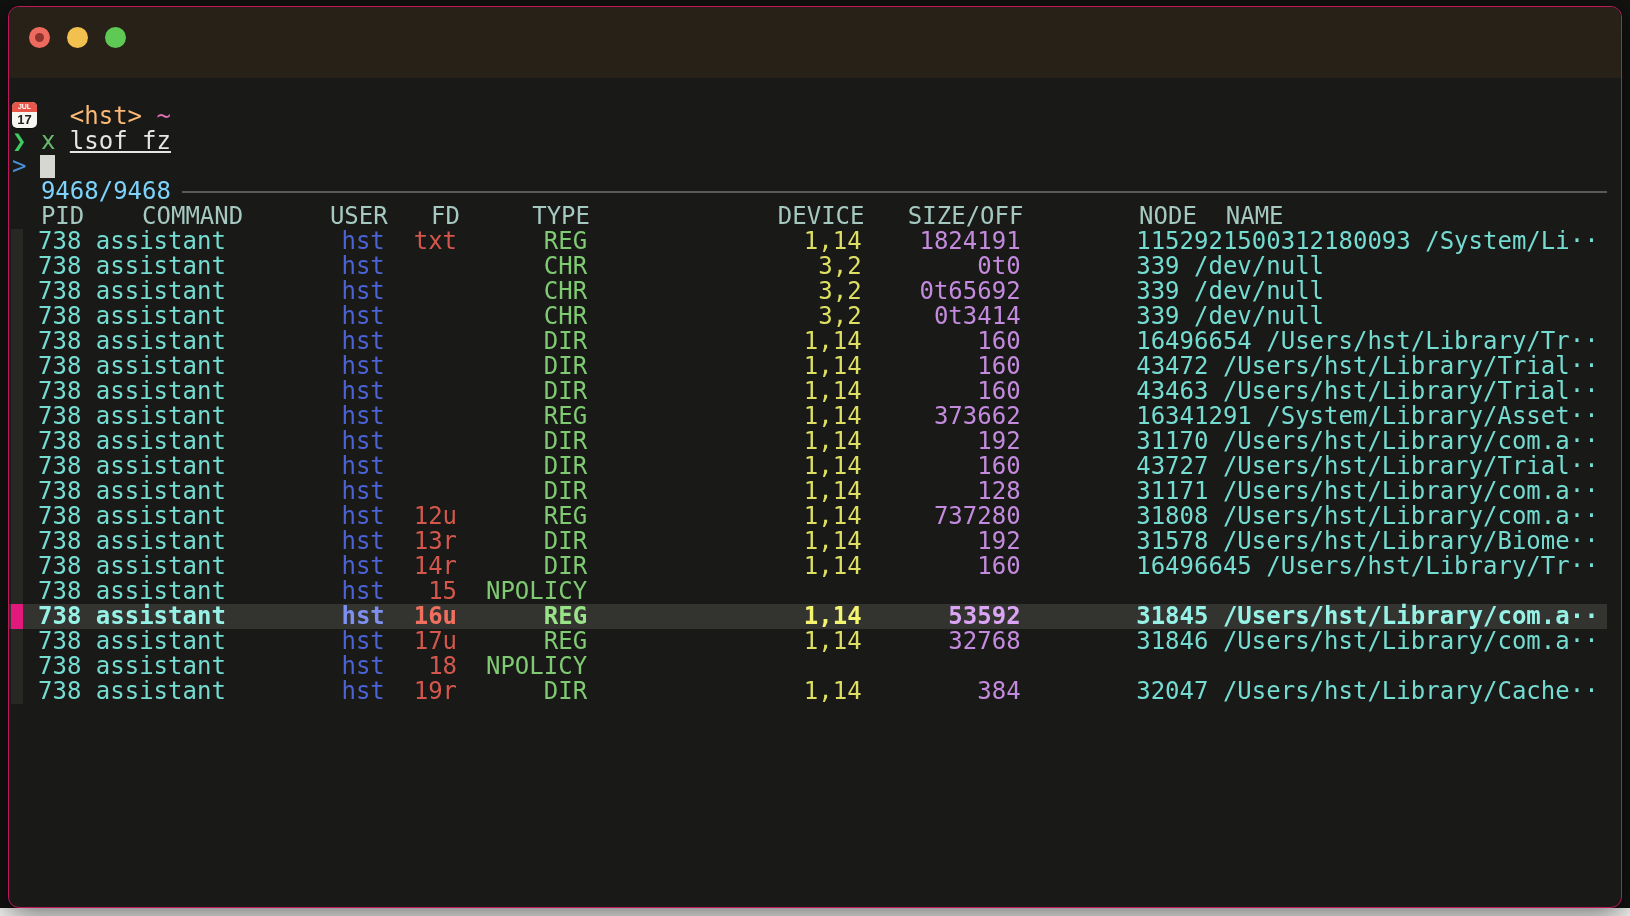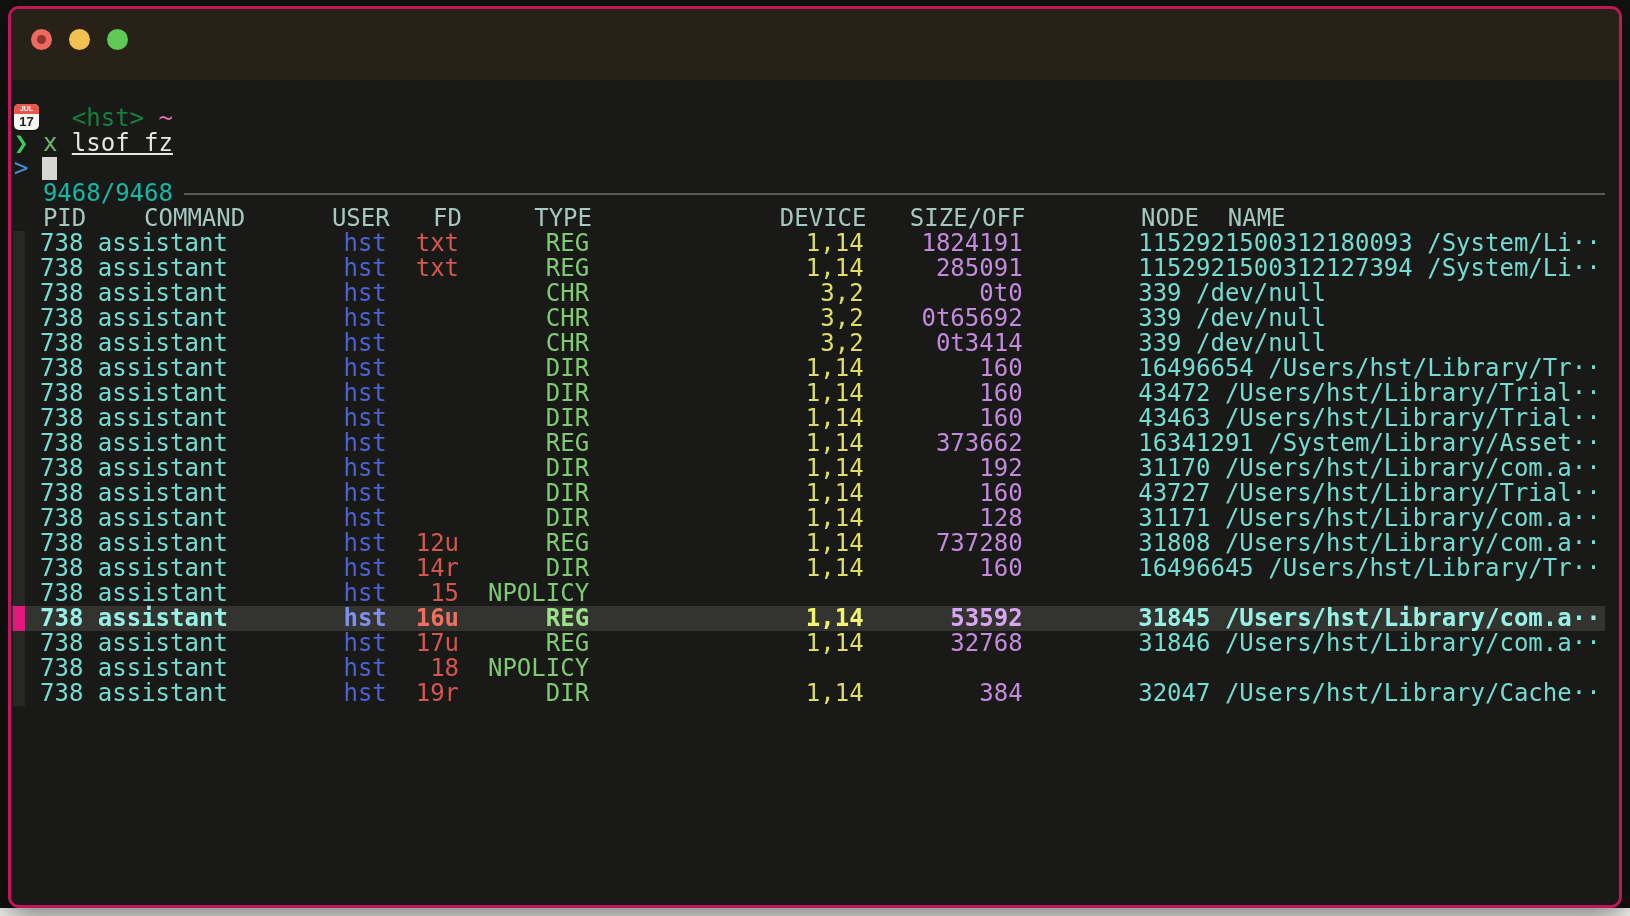--- a/index.html
+++ b/index.html
@@ -3,21 +3,21 @@
 <meta charset="utf-8">
 <style>
   * { margin:0; padding:0; box-sizing:border-box; }
   html,body { width:1630px; height:916px; overflow:hidden; background:#f1f1ef; }
   body { font-family:"DejaVu Sans Mono","Liberation Mono",monospace; }
 
   .backdrop { position:absolute; left:0; top:0; width:1630px; height:908px;
               background:#121210; }
 
   .window { position:absolute; left:8px; top:6px; width:1614px; height:902px;
-            background:#191917; border:3px solid #be185d; border-radius:11px;
+            background:#191917; border:1px solid #be185d; border-radius:11px;
             overflow:hidden; box-shadow:0 6px 30px rgba(0,0,0,.55); }
 
   .titlebar { position:absolute; left:0; top:0; width:100%; height:71px;
               background:#272118; }
   .lights { position:absolute; left:20px; top:20px; display:flex; gap:17px; }
   .light { width:21px; height:21px; border-radius:50%; position:relative; }
   .light.red { background:#ed6a5f; }
   .light.red::after { content:""; position:absolute; left:6px; top:6px; width:9px;
                       height:9px; border-radius:50%; background:#8f332c; }
   .light.yellow { background:#f2c04e; }
@@ -38,30 +38,30 @@
   
   .cal { position:absolute; left:3px; top:-2px; width:25px; height:26px;
          border-radius:5px; background:#f6f6f3; overflow:hidden;
          box-shadow:0 1px 1px rgba(0,0,0,.5);
          font-family:"Liberation Sans",sans-serif; }
   .cal-top { height:10px; background:#e8564a; color:#fff; font-size:7px;
              line-height:10px; text-align:center; font-weight:bold; }
   .cal-day { font-size:13px; line-height:15px; text-align:center; color:#26201c;
              font-weight:bold; }
 
-  .c-host  { color:#15803d; }
+  .c-host  { color:#fdba74; }
   .c-tilde { color:#dd6fb2; }
   .c-chevr { color:#3ecb62; }
   .c-alias { color:#68ba6b; }
   .c-white { color:#e6e6e4;text-decoration:underline; }
   .c-fzfp  { color:#4a8dd8; }
   .cursor  { display:inline-block; width:15px; height:23px; background:#d6d6d2;
              vertical-align:-4px; margin-left:14px; }
 
-  .c-count { color:#14b8a6; }
+  .c-count { color:#7dd3fc; }
   .sep { flex:1; height:2px; background:#5a5a56; margin-left:11px; margin-right:14px; }
 
   .c-header { color:#a5c8c1;text-align:right; }
 
   .frow { display:flex; height:25px; margin-right:14px; }
   .gutter { width:12px; height:25px; margin-left:2px; background:#272724; flex:none; }
   .frow pre { margin-left:15px; }
   .c-cyan{color:#74dcd1}.c-blue{color:#4b63d4}.c-red{color:#d4574d}
   .c-green{color:#7fca72}.c-yellow{color:#dedf62}.c-violet{color:#c38ade}
   .frow.current { background:#333330; }
@@ -116,24 +116,20 @@
       <pre>  <span class="c-header">PID    COMMAND      USER   FD     TYPE             DEVICE   SIZE/OFF        NODE  NAME</span></pre>
     </div>
 
     <div class="rows">
         <div class="frow">
           <span class="gutter"></span>
           <pre><span class="c-cyan">738</span><span class="c-cyan"> assistant        </span><span class="c-blue">hst</span><span class="c-red">  txt</span><span class="c-green">      REG</span><span class="c-yellow">               1,14</span><span class="c-violet">    1824191</span><span class="c-cyan">        1152921500312180093 /System/Li··</span></pre>
         </div>
         <div class="frow">
           <span class="gutter"></span>
-          <pre><span class="c-cyan">738</span><span class="c-cyan"> assistant        </span><span class="c-blue">hst</span><span class="c-red">  txt</span><span class="c-green">      REG</span><span class="c-yellow">               1,14</span><span class="c-violet">     285091</span><span class="c-cyan">        1152921500312127394 /System/Li··</span></pre>
-        </div>
-        <div class="frow">
-          <span class="gutter"></span>
           <pre><span class="c-cyan">738</span><span class="c-cyan"> assistant        </span><span class="c-blue">hst</span><span class="c-red">     </span><span class="c-green">      CHR</span><span class="c-yellow">                3,2</span><span class="c-violet">        0t0</span><span class="c-cyan">        339 /dev/null</span></pre>
         </div>
         <div class="frow">
           <span class="gutter"></span>
           <pre><span class="c-cyan">738</span><span class="c-cyan"> assistant        </span><span class="c-blue">hst</span><span class="c-red">     </span><span class="c-green">      CHR</span><span class="c-yellow">                3,2</span><span class="c-violet">    0t65692</span><span class="c-cyan">        339 /dev/null</span></pre>
         </div>
         <div class="frow">
           <span class="gutter"></span>
           <pre><span class="c-cyan">738</span><span class="c-cyan"> assistant        </span><span class="c-blue">hst</span><span class="c-red">     </span><span class="c-green">      CHR</span><span class="c-yellow">                3,2</span><span class="c-violet">     0t3414</span><span class="c-cyan">        339 /dev/null</span></pre>
         </div>
@@ -161,20 +157,24 @@
           <span class="gutter"></span>
           <pre><span class="c-cyan">738</span><span class="c-cyan"> assistant        </span><span class="c-blue">hst</span><span class="c-red">     </span><span class="c-green">      DIR</span><span class="c-yellow">               1,14</span><span class="c-violet">        160</span><span class="c-cyan">        43727 /Users/hst/Library/Trial··</span></pre>
         </div>
         <div class="frow">
           <span class="gutter"></span>
           <pre><span class="c-cyan">738</span><span class="c-cyan"> assistant        </span><span class="c-blue">hst</span><span class="c-red">     </span><span class="c-green">      DIR</span><span class="c-yellow">               1,14</span><span class="c-violet">        128</span><span class="c-cyan">        31171 /Users/hst/Library/com.a··</span></pre>
         </div>
         <div class="frow">
           <span class="gutter"></span>
           <pre><span class="c-cyan">738</span><span class="c-cyan"> assistant        </span><span class="c-blue">hst</span><span class="c-red">  12u</span><span class="c-green">      REG</span><span class="c-yellow">               1,14</span><span class="c-violet">     737280</span><span class="c-cyan">        31808 /Users/hst/Library/com.a··</span></pre>
+        </div>
+        <div class="frow">
+          <span class="gutter"></span>
+          <pre><span class="c-cyan">738</span><span class="c-cyan"> assistant        </span><span class="c-blue">hst</span><span class="c-red">  13r</span><span class="c-green">      DIR</span><span class="c-yellow">               1,14</span><span class="c-violet">        192</span><span class="c-cyan">        31578 /Users/hst/Library/Biome··</span></pre>
         </div>
         <div class="frow">
           <span class="gutter"></span>
           <pre><span class="c-cyan">738</span><span class="c-cyan"> assistant        </span><span class="c-blue">hst</span><span class="c-red">  14r</span><span class="c-green">      DIR</span><span class="c-yellow">               1,14</span><span class="c-violet">        160</span><span class="c-cyan">        16496645 /Users/hst/Library/Tr··</span></pre>
         </div>
         <div class="frow">
           <span class="gutter"></span>
           <pre><span class="c-cyan">738</span><span class="c-cyan"> assistant        </span><span class="c-blue">hst</span><span class="c-red">   15</span><span class="c-green">  NPOLICY</span><span class="c-yellow">                   </span><span class="c-violet">           </span><span class="c-cyan">        </span></pre>
         </div>
         <div class="frow current">

